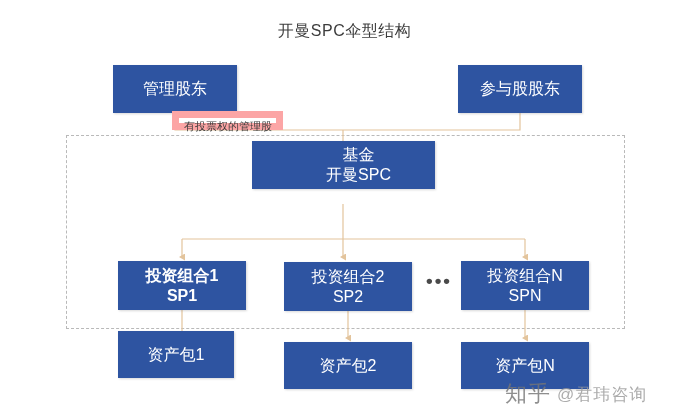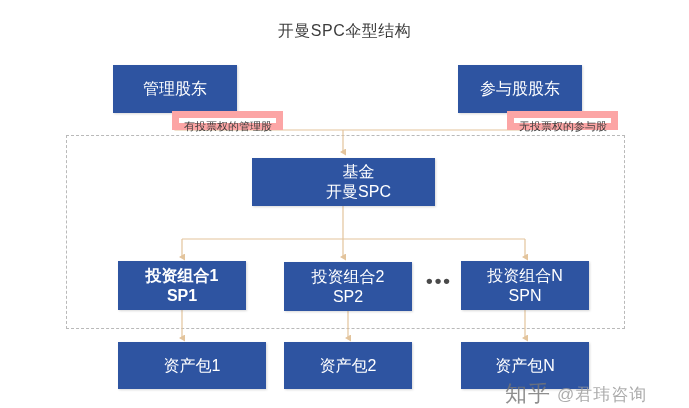--- a/index.html
+++ b/index.html
@@ -47,25 +47,25 @@
     font-size: 16px;
     box-shadow: 1px 1px 2px rgba(120,120,120,0.28);
   }
   .node .l1, .node .l2 {
     display: block;
     white-space: nowrap;
   }
   
   #node-managing   { left: 113px; top: 54px;  width: 124px; height: 48px; }
   #node-participating { left: 458px; top: 54px;  width: 124px; height: 48px; }
-  #node-fund       { left: 252px; top: 147px; width: 183px; height: 48px; padding-left: 30px; }
+  #node-fund       { left: 252px; top: 130px; width: 183px; height: 48px; padding-left: 30px; }
   #node-sp1        { left: 118px; top: 250px; width: 128px; height: 49px; font-weight: bold; }
   #node-sp2        { left: 284px; top: 251px; width: 128px; height: 49px; }
   #node-spn        { left: 461px; top: 250px; width: 128px; height: 49px; }
-  #node-asset1     { left: 118px; top: 331px; width: 148px; height: 47px; }
+  #node-asset1     { left: 118px; top: 320px; width: 116px; height: 47px; }
   #node-asset2     { left: 284px; top: 331px; width: 128px; height: 47px; }
   #node-assetn     { left: 461px; top: 331px; width: 128px; height: 47px; }
 
   
   .edge-label {
     position: absolute;
     box-sizing: border-box;
     background: #ffffff;
     border: 7px solid #fca5a5;
     color: #3c3c3c;
@@ -179,21 +179,20 @@
 
   <div class="node" id="node-managing">
     <span class="l1">管理股东</span>
   </div>
 
   <div class="node" id="node-participating">
     <span class="l1">参与股股东</span>
   </div>
 
   <div class="edge-label" id="label-voting">有投票权的管理股</div>
-  <div class="edge-label" id="label-nonvoting">无投票权的参与股</div>
 
   <div class="node" id="node-fund">
     <span class="l1">基金</span>
     <span class="l2">开曼SPC</span>
   </div>
 
   <div class="node" id="node-sp1">
     <span class="l1">投资组合1</span>
     <span class="l2">SP1</span>
   </div>

